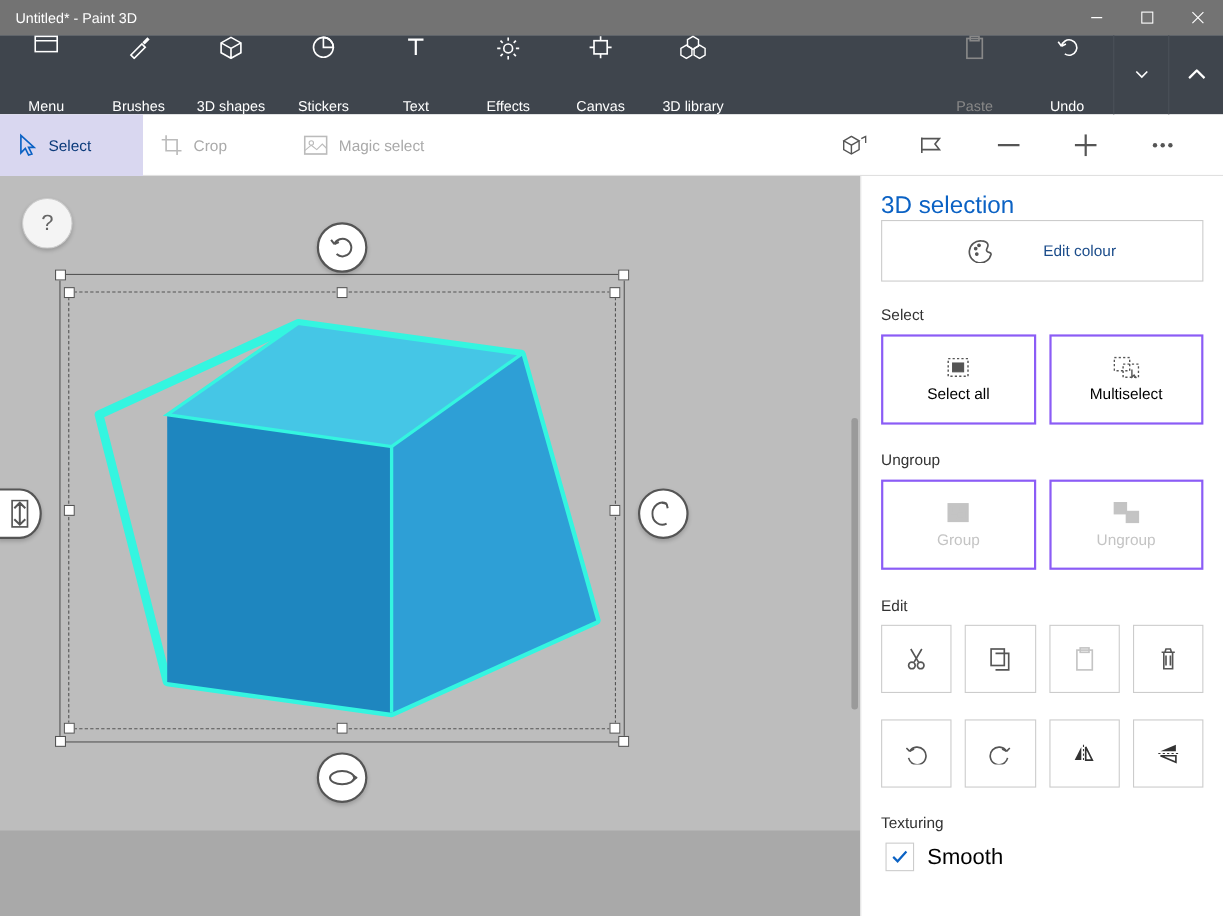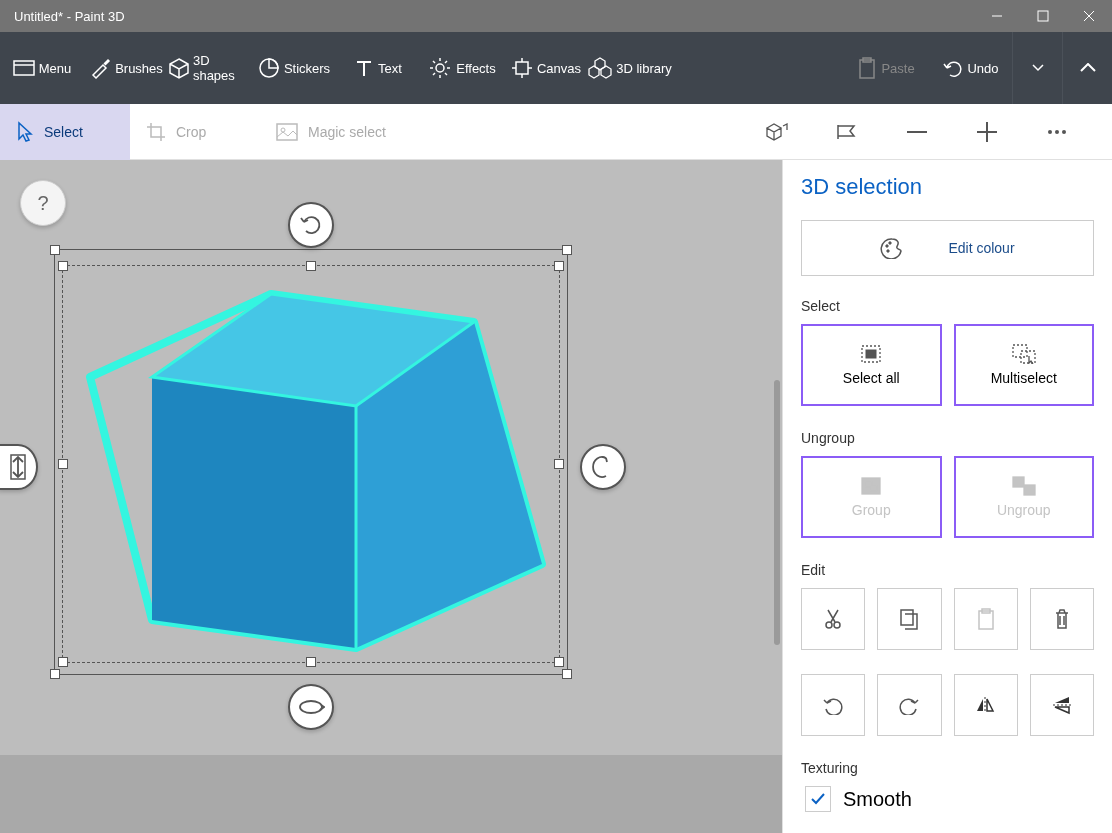--- a/index.html
+++ b/index.html
@@ -6,21 +6,21 @@
   body { width: 1112px; height: 833px; background: #fff; overflow: hidden; position: relative; }
 
   
   .titlebar { height: 32px; background: #737373; display: flex; align-items: center; color: #fff; padding-left: 14px; }
   .titlebar .title { font-size: 13px; font-weight: 400; flex: 1; }
   .titlebar .winbtn { width: 46px; height: 32px; display: flex; align-items: center; justify-content: center; color: #fff; }
   .titlebar .winbtn svg { stroke: #fff; fill: none; }
 
   
   .ribbon { height: 72px; background: #3f454d; display: flex; align-items: center; }
-  .ribbon-item { width: 84px; height: 72px; display: flex; flex-direction: row; align-items: center; justify-content: center; gap: 4px; color: #fff; font-size: 13px; }
+  .ribbon-item { width: 84px; height: 72px; display: flex; flex-direction: column; align-items: center; justify-content: space-between; gap: 4px; color: #fff; font-size: 13px; }
   .ribbon-item.menu { width: 84px; }
   .ribbon-item.disabled { color: #888; }
   .ribbon-spacer { flex: 1; }
   .ribbon-item svg { stroke: #fff; fill: none; }
   .ribbon-item.disabled svg { stroke: #888; }
   .ribbon-divider { width: 50px; height: 72px; display: flex; align-items: center; justify-content: center; border-left: 1px solid #4b5159; }
 
   
   .subtoolbar { height: 56px; background: #fff; display: flex; align-items: center; border-bottom: 1px solid #e0e0e0; }
   .sub-btn { width: 130px; height: 56px; display: flex; align-items: center; gap: 10px; padding-left: 16px; font-size: 14px; }
@@ -54,21 +54,21 @@
   .rot-top { left: 288px; top: 42px; }
   .rot-right { left: 580px; top: 284px; }
   .rot-bottom { left: 288px; top: 524px; }
   .rot-left { left: -2px; top: 284px; border-top-left-radius: 0; border-bottom-left-radius: 0; width: 40px; }
 
   
   .cube { position: absolute; left: 80px; top: 128px; }
 
   
   .sidepanel { flex: 1; background: #fff; padding: 0 18px 18px 18px; overflow-y: auto; border-left: 1px solid #e0e0e0; position: relative; }
-  .panel-title { font-size: 22px; color: #0b62c4; font-weight: 400; margin-top: 14px; margin-bottom: 20px; }
+  .panel-title { font-size: 22px; color: #0b62c4; font-weight: 400; margin-top: 14px; margin-bottom: 0; }
   .edit-colour { border: 1px solid #ccc; height: 56px; display: flex; align-items: center; justify-content: center; gap: 44px; margin-bottom: 22px; color: #1b4c8a; font-size: 14px; }
   .section-label { font-size: 14px; color: #333; margin-bottom: 10px; }
   .button-row { display: flex; gap: 12px; margin-bottom: 24px; }
   .panel-btn { flex: 1; border: 2px solid #8b5cf6; height: 82px; display: flex; flex-direction: column; align-items: center; justify-content: center; gap: 6px; font-size: 14px; }
   .panel-btn.disabled { color: #c4c4c4; }
   .panel-btn.disabled svg { stroke:#c4c4c4; fill:#c4c4c4; }
   .icon-row { display: flex; gap: 12px; margin-bottom: 24px; }
   .icon-btn { flex: 1; border: 1px solid #ccc; height: 62px; display: flex; align-items: center; justify-content: center; }
   .icon-btn.disabled svg { stroke:#c4c4c4; fill:none; }
   .checkbox-row { display: flex; align-items: center; gap: 12px; font-size: 20px; padding-left: 4px; }

